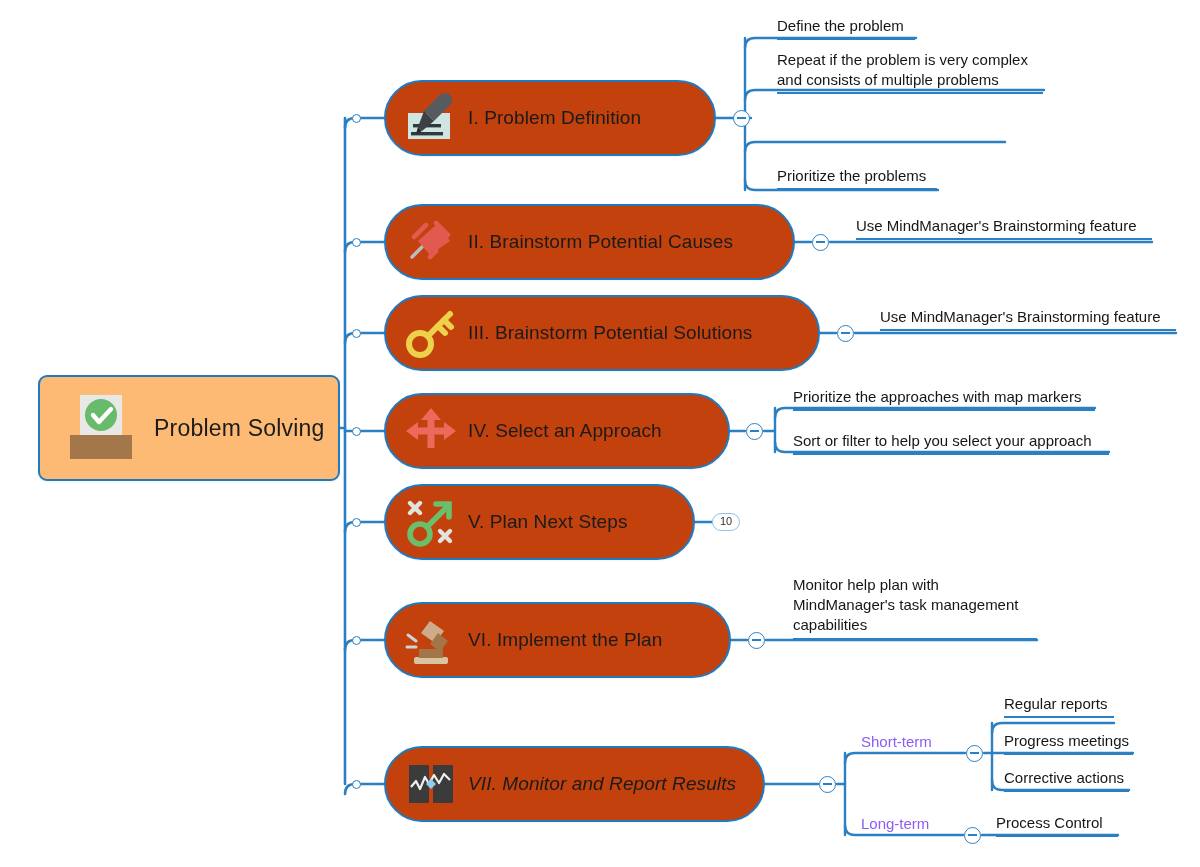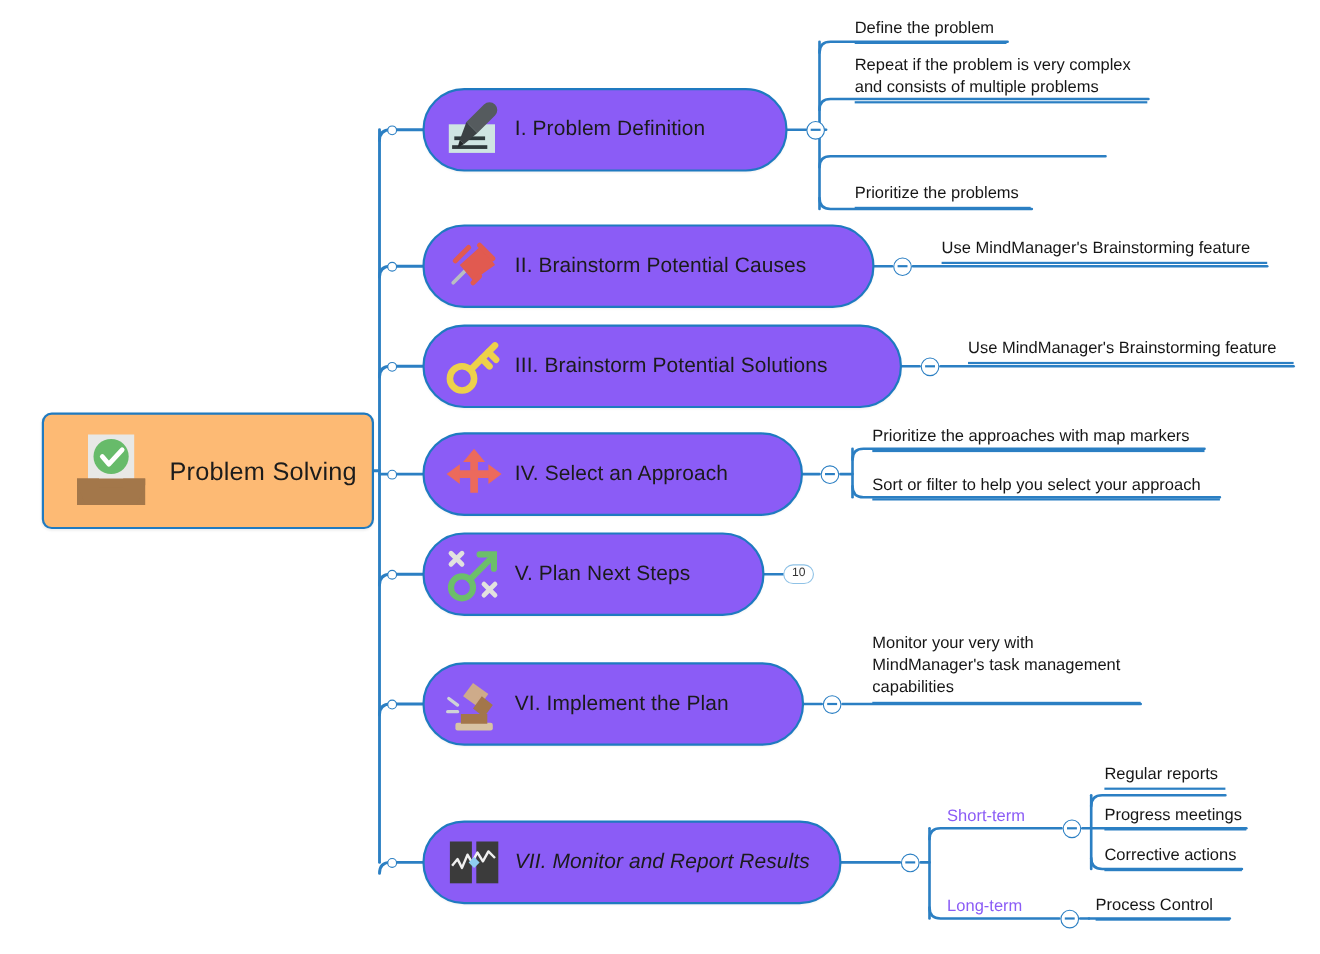--- a/index.html
+++ b/index.html
@@ -28,21 +28,21 @@
     box-shadow:0 1px 2px rgba(0,0,0,.06);
   }
   .central .ico{width:86px;height:86px;margin-left:18px;flex:0 0 auto;position:relative;}
   .central .label{
     font-size:23px;color:#1c1c1c;margin-left:10px;letter-spacing:.2px;
   }
 
   
   .branch{
     position:absolute;
-    background:#8b5cf6;
+    background:#c2410c;
     border:2px solid #1f7ac0;
     border-radius:40px;
     box-sizing:border-box;
     height:76px;
     display:flex;align-items:center;
     box-shadow:0 1px 2px rgba(0,0,0,.05);
   }
   .branch .ico{width:62px;height:62px;margin-left:14px;flex:0 0 auto;position:relative;}
   .branch .label{
     font-size:19px;color:#1b1b1b;margin-left:6px;white-space:nowrap;letter-spacing:.1px;
@@ -260,21 +260,21 @@
         <path d="M30 12 l14 10 l-9 12 l-14 -10 z" fill="#ceab8a"></path>
         <path d="M38 24 l10 8 l-8 11 l-10 -8 z" fill="#a3764a"></path>
         <rect x="14" y="48" width="34" height="7" rx="2" fill="#d8c3a3"></rect>
         <path d="M19 40 h24 v9 h-24 z" fill="#a3764a"></path>
       </svg>
     </span>
     <span class="label">VI. Implement the Plan</span>
   </div>
   <div class="minus" style="left:748px;top:632px;"></div>
   <div class="dot" style="left:352px;top:636px;"></div>
-  <div class="sub" style="left:793px;top:575px;border-bottom:2.2px solid #2b7fc3;padding-bottom:3px;width:244px;">Monitor your very with
+  <div class="sub" style="left:793px;top:575px;border-bottom:2.2px solid #2b7fc3;padding-bottom:3px;width:244px;">Monitor help plan with
 MindManager's task management
 capabilities</div>
 
   <div class="branch" style="left:384px;top:746px;width:381px;font-style:italic;">
     <span class="ico">
       <svg viewBox="0 0 62 62">
         <rect x="9" y="12" width="20" height="38" fill="#3b3b3b"></rect>
         <rect x="33" y="12" width="20" height="38" fill="#3b3b3b"></rect>
         <path d="M11 34 l5 -6 l4 8 l5 -12 l4 7 l5 -9 l5 8 l5 -9 l6 6" fill="none" stroke="#f0f0f0" stroke-width="2.2" stroke-linejoin="round"></path>
         <path d="M31 26 l5 5 l-5 5 l-5 -5 z" fill="#8ecdf2"></path>

